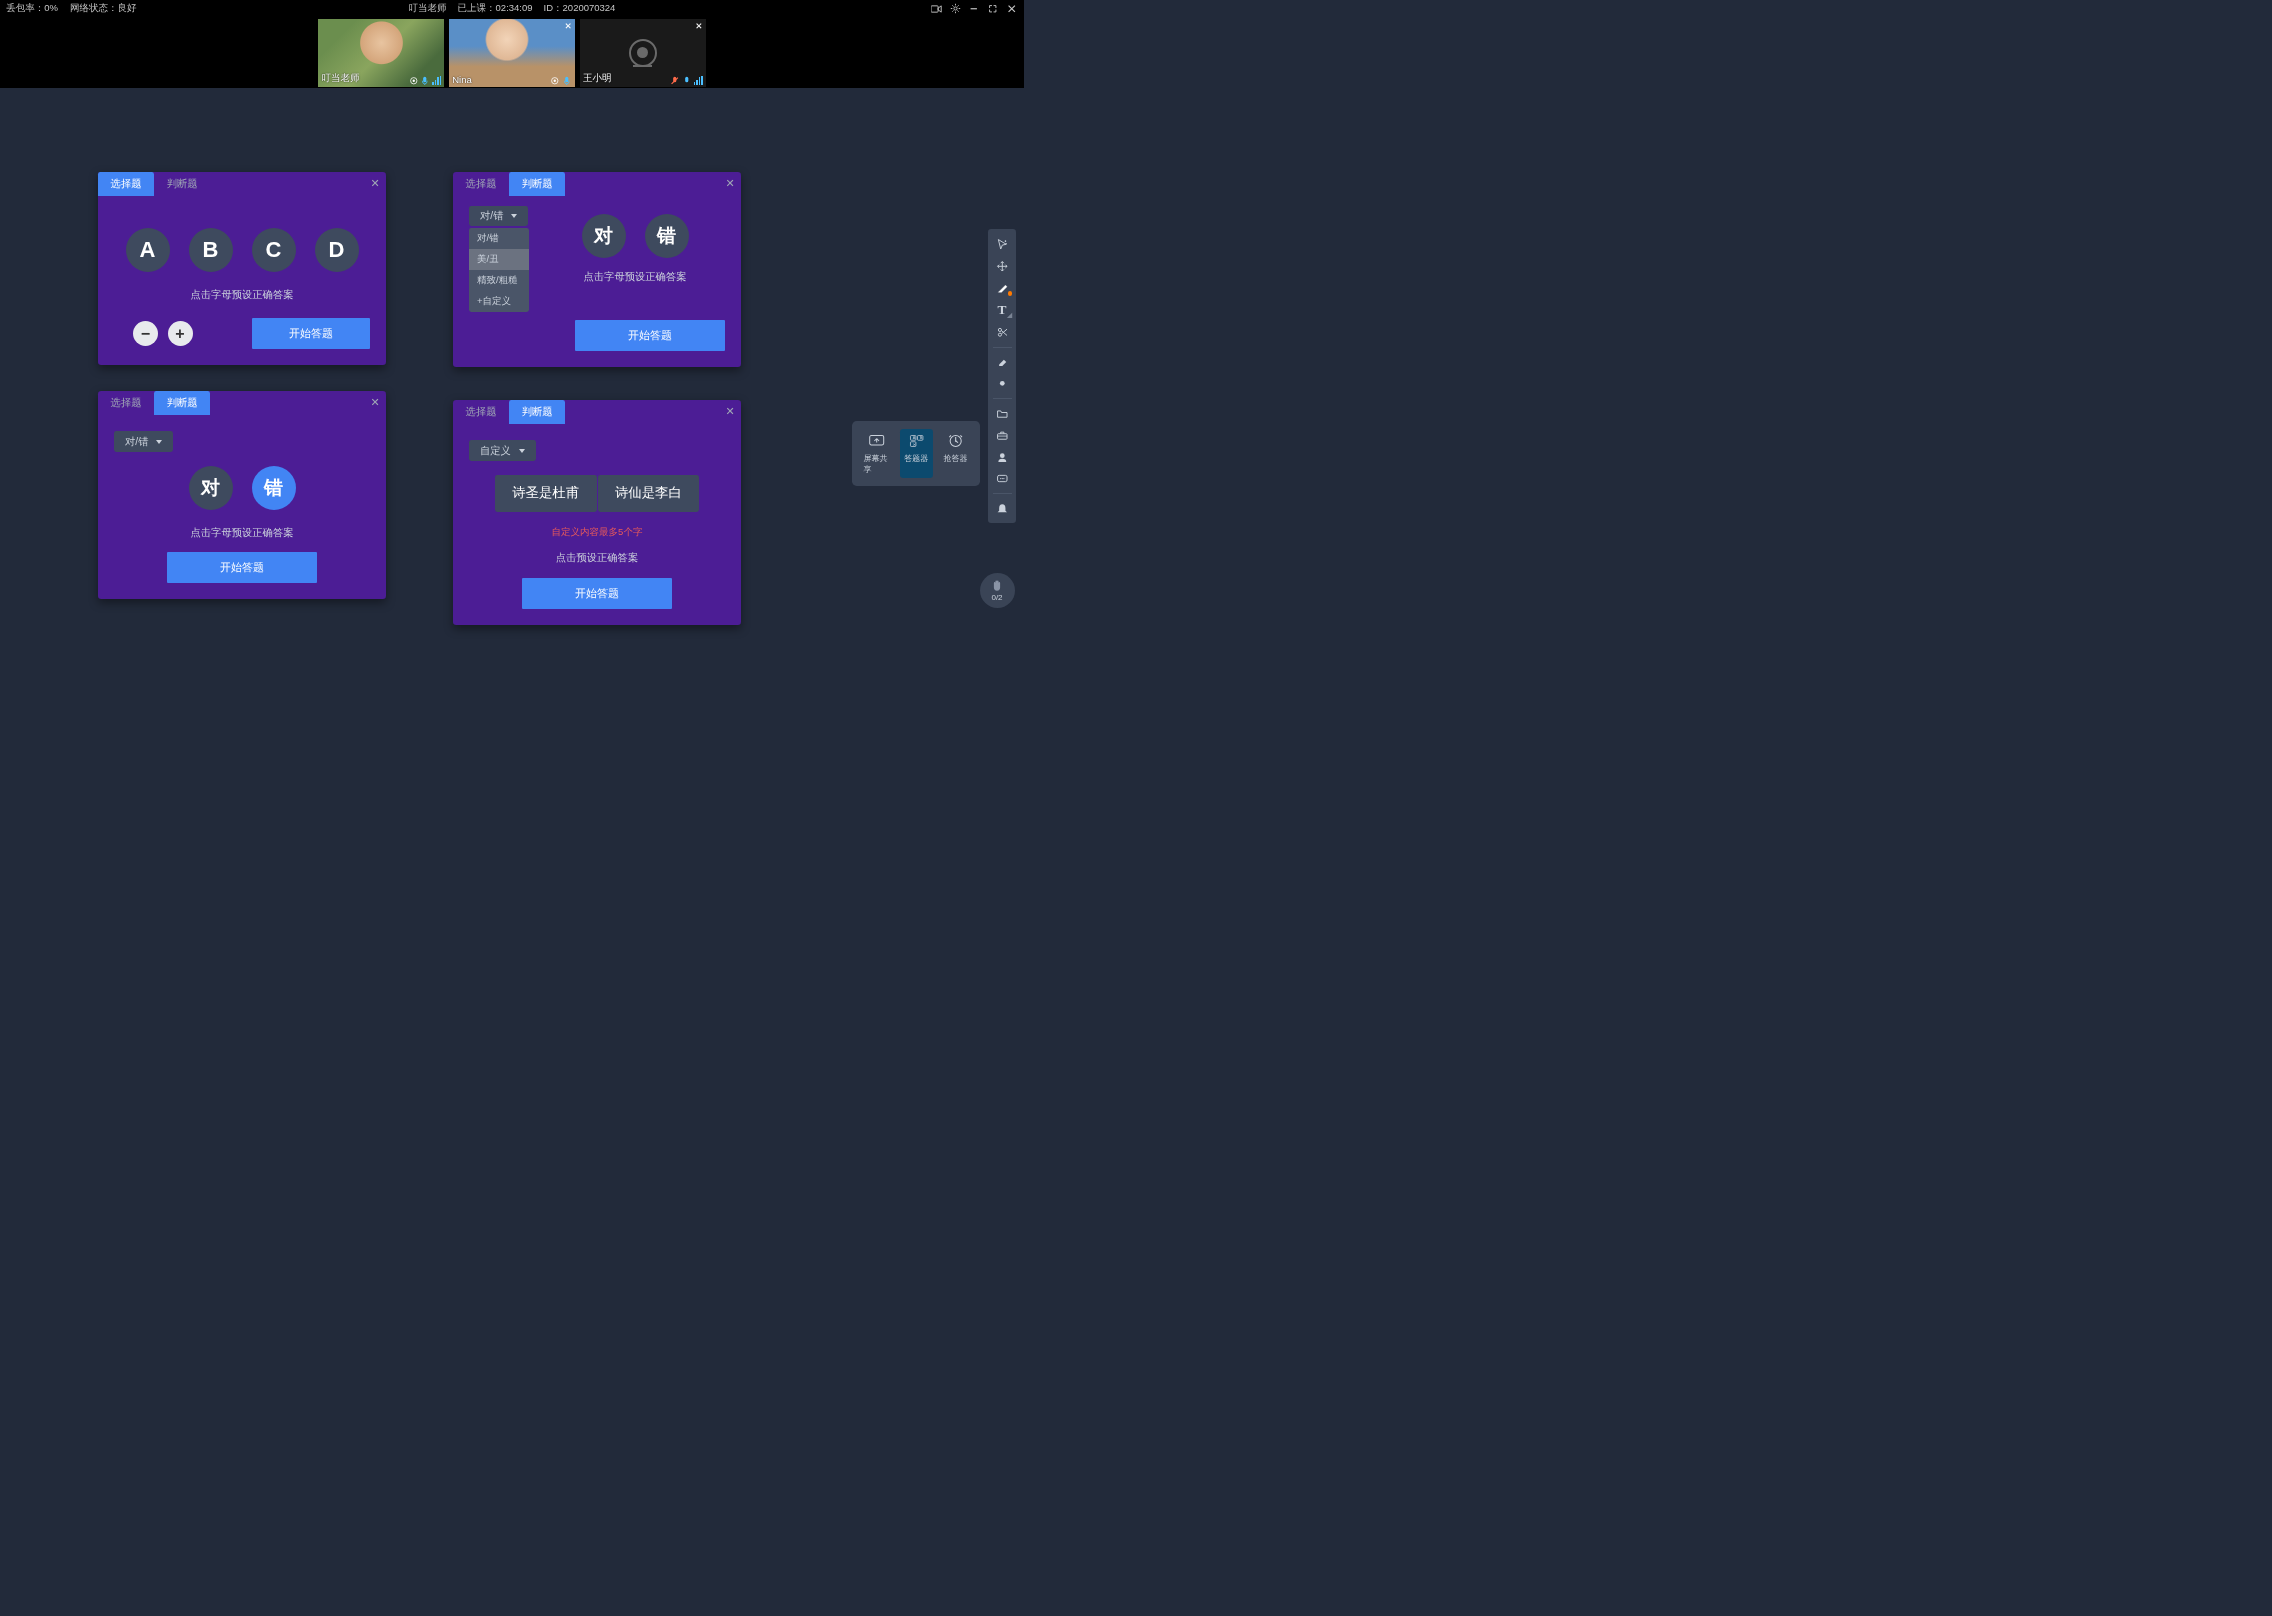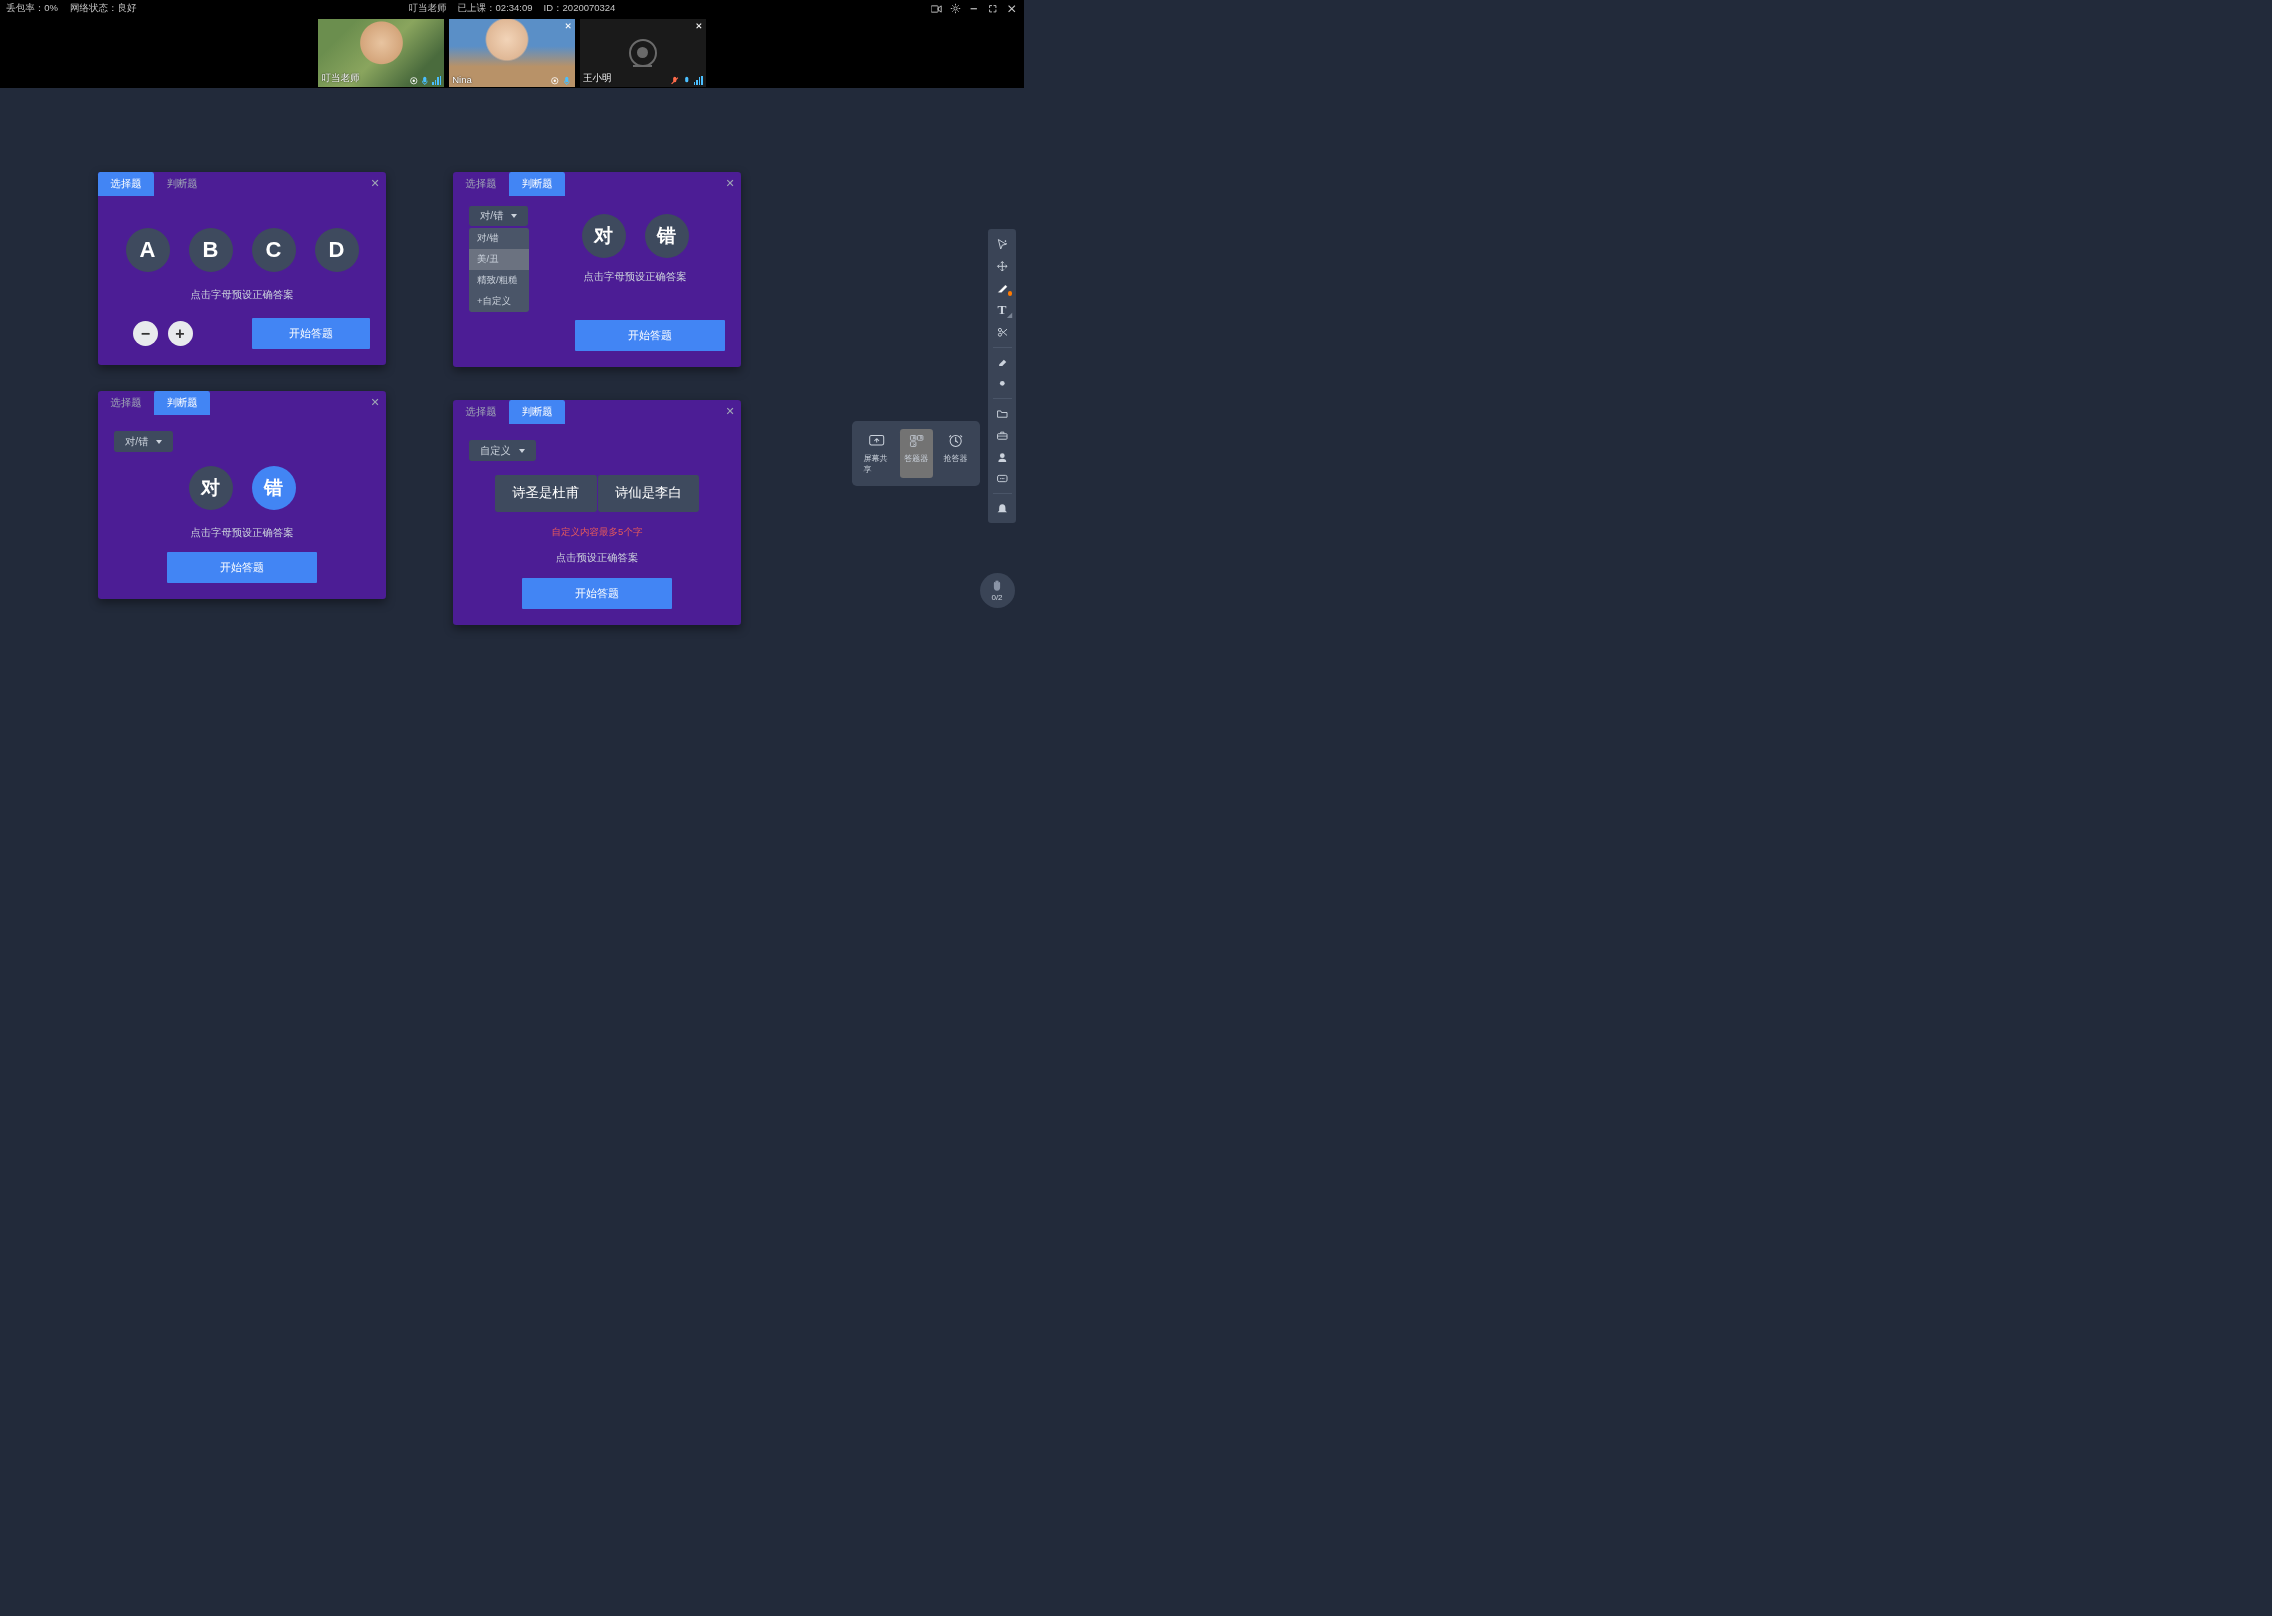--- a/index.html
+++ b/index.html
@@ -60,21 +60,21 @@
 
 
 .right-toolbar { position: absolute; right: 8px; top: 229px; width: 28px; background: #3a4456; border-radius: 3.2px; padding: 4.7px 0; display: flex; flex-direction: column; align-items: center; gap: 1.6px; }
 .rt-item { width: 22px; height: 20.5px; display: flex; align-items: center; justify-content: center; cursor: pointer; color: #cbd2dc; font-size: 12px; position: relative; }
 .rt-divider { width: 19px; height: 0.8px; background: #4a5568; margin: 2.4px 0; }
 .pen-dot { position: absolute; width: 4.7px; height: 4.7px; background: #ff7a00; border-radius: 50%; right: 0.8px; bottom: 2.4px; }
 
 
 .float-popup { position: absolute; right: 44px; top: 421px; background: #3a4456; border-radius: 4.7px; padding: 8px; display: flex; gap: 6.3px; }
 .fp-item { width: 33px; display: flex; flex-direction: column; align-items: center; gap: 3.2px; cursor: pointer; padding: 3.2px; border-radius: 3.2px; }
-.fp-item.active { background: #737373; }
+.fp-item.active { background: #0c4a6e; }
 .fp-icon { width: 20.5px; height: 17.4px; display: flex; align-items: center; justify-content: center; }
 .fp-label { font-size: 8px; color: #cbd2dc; }
 
 
 .hand-btn { position: absolute; right: 9.5px; bottom: 118px; width: 35px; height: 35px; border-radius: 50%; background: #3a4456; display: flex; flex-direction: column; align-items: center; justify-content: center; cursor: pointer; }
 .hand-count { font-size: 8px; color: #cbd2dc; margin-top: 0.8px; }
 
 .mic-bars { display: flex; gap: 0.8px; align-items: flex-end; height: 9.5px; }
 .mic-bars span { width: 1.6px; background: #4abfff; }
 .mic-red { color: #ff6b4a; }

